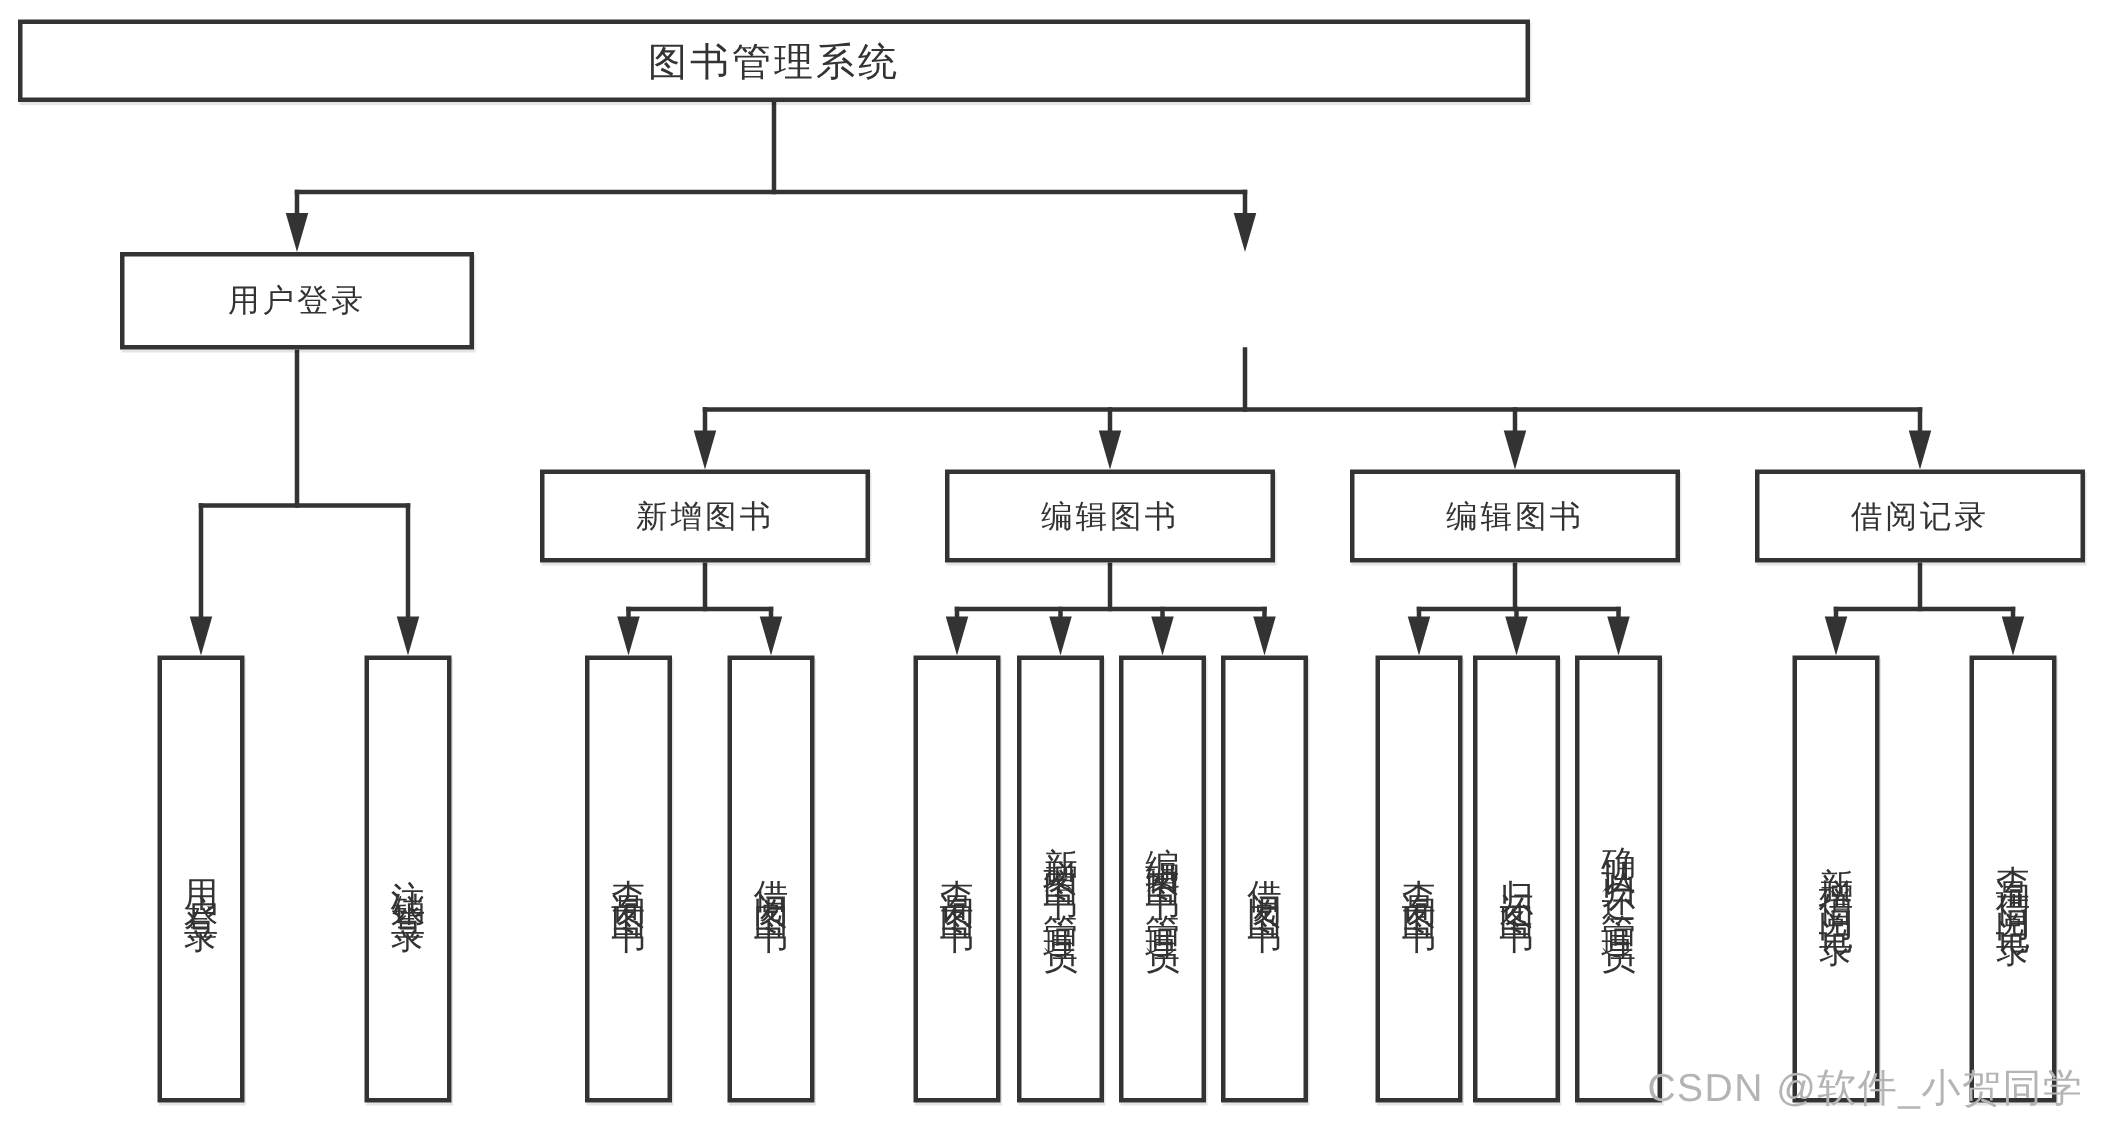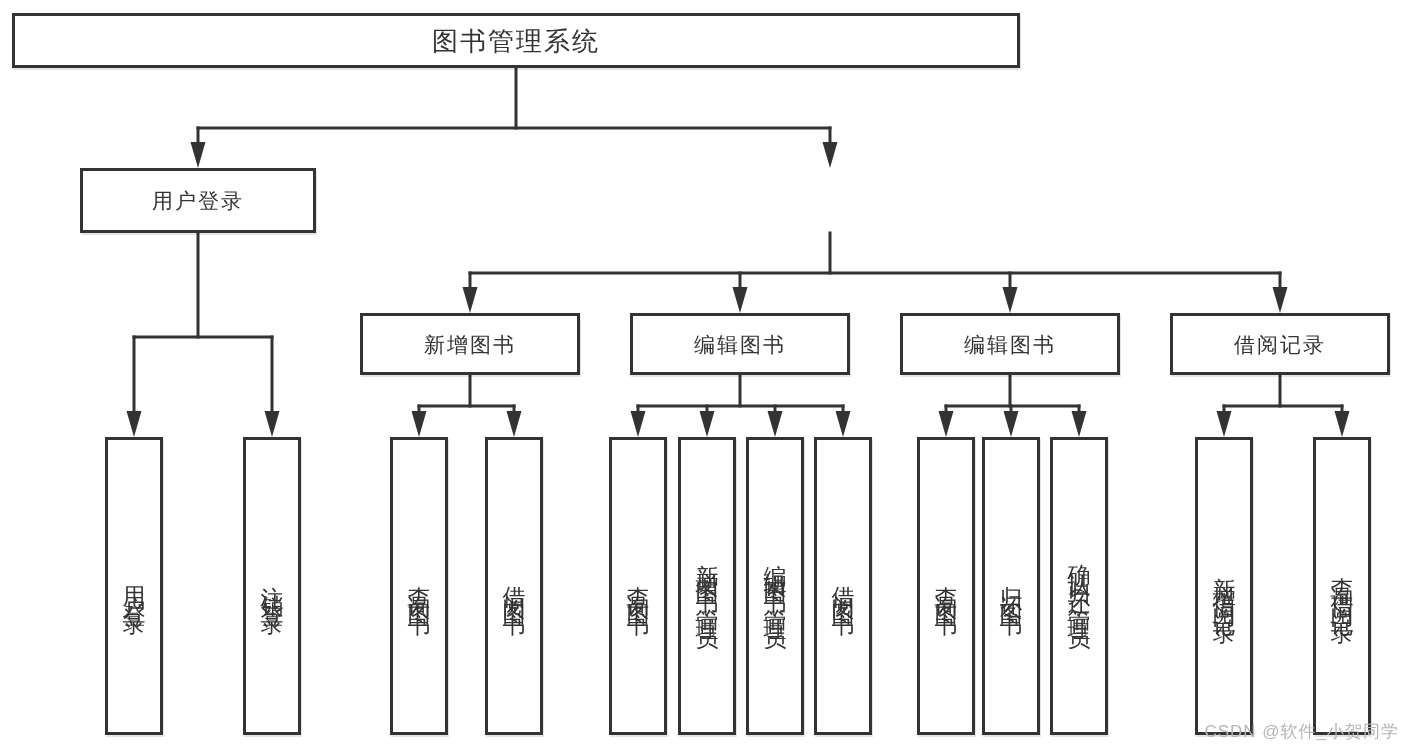--- a/index.html
+++ b/index.html
@@ -34,23 +34,23 @@
   .node.root .lbl { font-size: 26px; }
   .node.v .lbl {
     writing-mode: vertical-rl;
     text-orientation: mixed;
     font-size: 23px;
     letter-spacing: 9px;
     line-height: 1;
   }
   .watermark {
     position: absolute;
-    right: 6px;
+    right: 16px;
     bottom: 4px;
-    font-size: 17px;
+    font-size: 26px;
     color: #b4b4b4;
     letter-spacing: 1px;
     z-index: 3;
     white-space: nowrap;
     margin-top: 36px;
   }
 </style>
 </head>
 <body>
 

